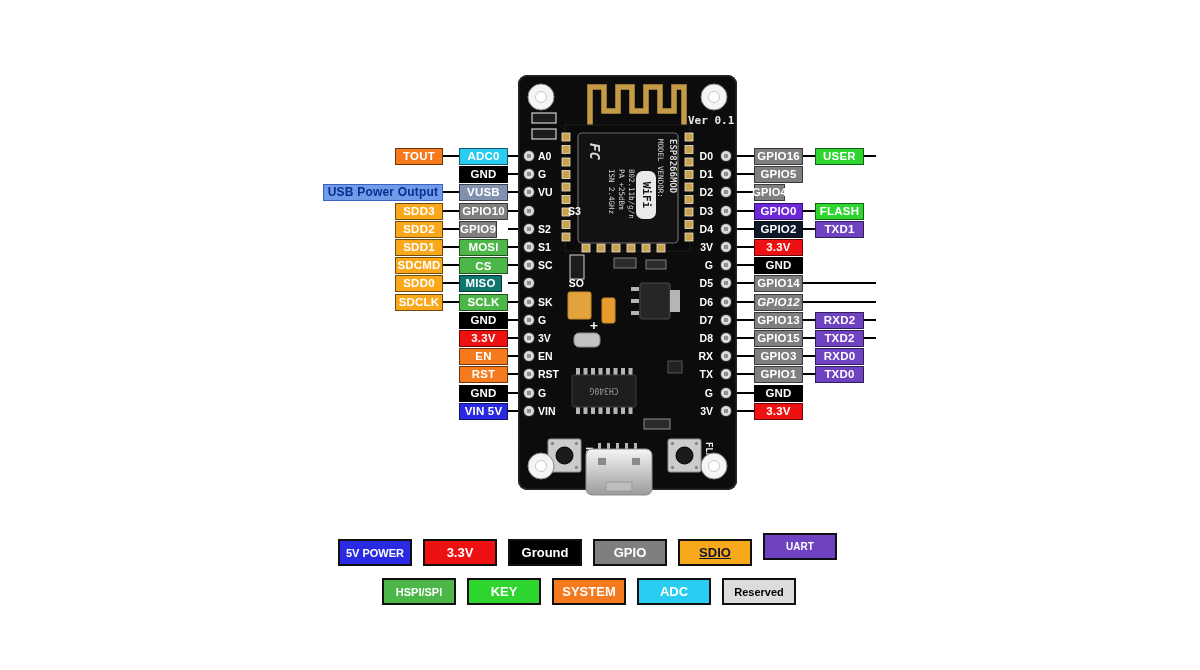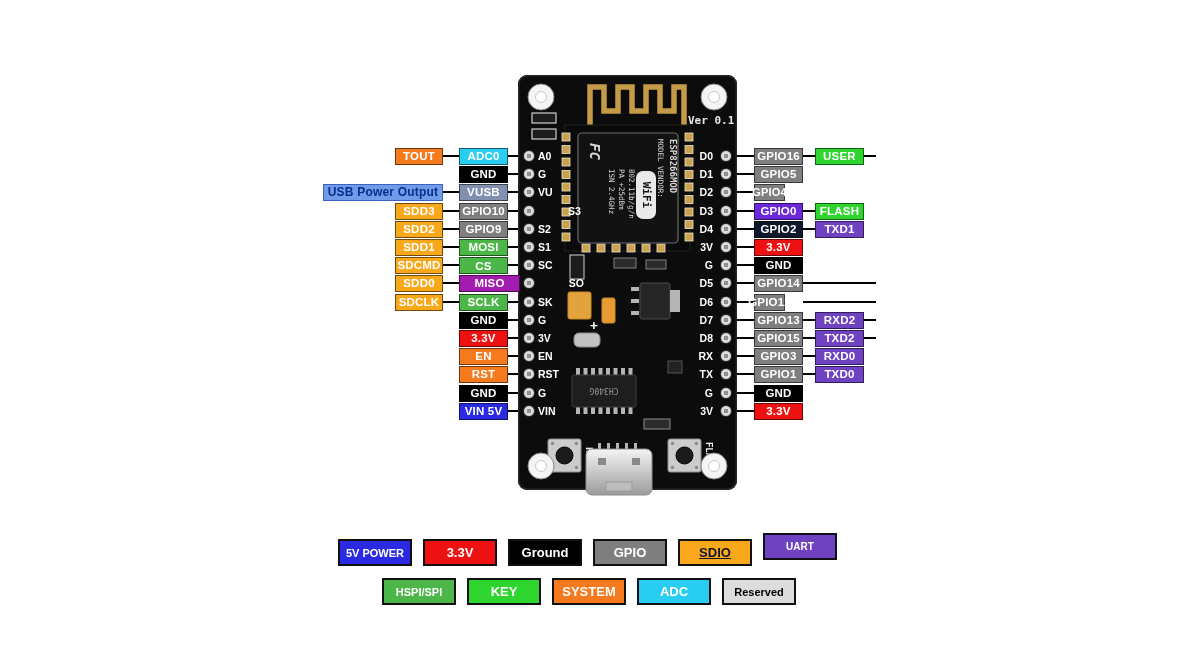--- a/index.html
+++ b/index.html
@@ -40,39 +40,39 @@
       <div class="box" style="left: 323px; top: 183.5px; width: 120px; background: rgb(111, 155, 232); color: rgb(11, 46, 142); border-color: rgb(58, 98, 196); font-size: 12px;">USB Power Output</div>
       <div class="hole" style="left: 522.5px; top: 186px;"></div>
       <div class="pinlabel" style="left: 538px; top: 185.5px; width: 46px; text-align: left;">VU</div>
       <div class="wire" style="left: 508px; top: 210px; width: 20px;"></div>
       <div class="box" style="left: 459px; top: 202.5px; width: 49px; background: rgb(127, 127, 127); color: rgb(255, 255, 255); border-color: rgba(0, 0, 0, 0.55); font-size: 11.5px;">GPIO10</div>
       <div class="wire" style="left: 443px; top: 210px; width: 16px;"></div>
       <div class="box" style="left: 395px; top: 202.5px; width: 48px; background: rgb(249, 168, 27); color: rgb(255, 255, 255); border-color: rgba(0, 0, 0, 0.55); font-size: 11.5px;">SDD3</div>
       <div class="hole" style="left: 522.5px; top: 205px;"></div>
       <div class="pinlabel" style="left: 568px; top: 204.5px; width: 46px; text-align: left;">S3</div>
       <div class="wire" style="left: 508px; top: 228px; width: 20px;"></div>
-      <div class="box" style="left: 459px; top: 220.5px; width: 49px; background: rgb(127, 127, 127); color: rgb(255, 255, 255); border-color: rgba(0, 0, 0, 0.55); font-size: 11.5px;">GPIO9</div>
+      <div class="box" style="left: 459px; top: 220.5px; width: 38px; background: rgb(127, 127, 127); color: rgb(255, 255, 255); border-color: rgba(0, 0, 0, 0.55); font-size: 11.5px;">GPIO9</div>
       <div class="wire" style="left: 443px; top: 228px; width: 16px;"></div>
       <div class="box" style="left: 395px; top: 220.5px; width: 48px; background: rgb(249, 168, 27); color: rgb(255, 255, 255); border-color: rgba(0, 0, 0, 0.55); font-size: 11.5px;">SDD2</div>
       <div class="hole" style="left: 522.5px; top: 223px;"></div>
       <div class="pinlabel" style="left: 538px; top: 222.5px; width: 46px; text-align: left;">S2</div>
       <div class="wire" style="left: 508px; top: 246px; width: 20px;"></div>
       <div class="box" style="left: 459px; top: 238.5px; width: 49px; background: rgb(76, 182, 72); color: rgb(255, 255, 255); border-color: rgba(0, 0, 0, 0.55); font-size: 11.5px;">MOSI</div>
       <div class="wire" style="left: 443px; top: 246px; width: 16px;"></div>
       <div class="box" style="left: 395px; top: 238.5px; width: 48px; background: rgb(249, 168, 27); color: rgb(255, 255, 255); border-color: rgba(0, 0, 0, 0.55); font-size: 11.5px;">SDD1</div>
       <div class="hole" style="left: 522.5px; top: 241px;"></div>
       <div class="pinlabel" style="left: 538px; top: 240.5px; width: 46px; text-align: left;">S1</div>
       <div class="wire" style="left: 508px; top: 264px; width: 20px;"></div>
       <div class="box" style="left: 459px; top: 257px; width: 49px; background: rgb(76, 182, 72); color: rgb(255, 255, 255); border-color: rgba(0, 0, 0, 0.55); font-size: 11.5px;">CS</div>
       <div class="wire" style="left: 443px; top: 264px; width: 16px;"></div>
       <div class="box" style="left: 395px; top: 256.5px; width: 48px; background: rgb(249, 168, 27); color: rgb(255, 255, 255); border-color: rgba(0, 0, 0, 0.55); font-size: 11.5px;">SDCMD</div>
       <div class="hole" style="left: 522.5px; top: 259px;"></div>
       <div class="pinlabel" style="left: 538px; top: 258.5px; width: 46px; text-align: left;">SC</div>
       <div class="wire" style="left: 508px; top: 282px; width: 20px;"></div>
-      <div class="box" style="left: 459px; top: 274.5px; width: 61px; background: #a21caf; color: rgb(255, 255, 255); border-color: rgba(0, 0, 0, 0.55); font-size: 11.5px;">MISO</div>
+      <div class="box" style="left: 459px; top: 274.5px; width: 43px; background: #0f766e; color: rgb(255, 255, 255); border-color: rgba(0, 0, 0, 0.55); font-size: 11.5px;">MISO</div>
       <div class="wire" style="left: 443px; top: 282px; width: 16px;"></div>
       <div class="box" style="left: 395px; top: 274.5px; width: 48px; background: rgb(249, 168, 27); color: rgb(255, 255, 255); border-color: rgba(0, 0, 0, 0.55); font-size: 11.5px;">SDD0</div>
       <div class="hole" style="left: 522.5px; top: 277px;"></div>
       <div class="pinlabel" style="left: 538px; top: 276.5px; width: 46px; text-align: right;">SO</div>
       <div class="wire" style="left: 508px; top: 301px; width: 20px;"></div>
       <div class="box" style="left: 459px; top: 293.5px; width: 49px; background: rgb(76, 182, 72); color: rgb(255, 255, 255); border-color: rgba(0, 0, 0, 0.55); font-size: 11.5px;">SCLK</div>
       <div class="wire" style="left: 443px; top: 301px; width: 16px;"></div>
       <div class="box" style="left: 395px; top: 293.5px; width: 48px; background: rgb(249, 168, 27); color: rgb(255, 255, 255); border-color: rgba(0, 0, 0, 0.55); font-size: 11.5px;">SDCLK</div>
       <div class="hole" style="left: 522.5px; top: 296px;"></div>
       <div class="pinlabel" style="left: 538px; top: 295.5px; width: 46px; text-align: left;">SK</div>
@@ -134,21 +134,21 @@
       <div class="wire" style="left: 731px; top: 264px; width: 23px;"></div>
       <div class="box" style="left: 754px; top: 256.5px; width: 49px; background: rgb(0, 0, 0); color: rgb(255, 255, 255); border-color: rgba(0, 0, 0, 0.55); font-size: 11.5px;">GND</div>
       <div class="hole" style="left: 720px; top: 259px;"></div>
       <div class="pinlabel" style="left: 668px; top: 258.5px; width: 45px; text-align: right;">G</div>
       <div class="wire" style="left: 731px; top: 282px; width: 23px;"></div>
       <div class="box" style="left: 754px; top: 274.5px; width: 49px; background: rgb(127, 127, 127); color: rgb(255, 255, 255); border-color: rgba(0, 0, 0, 0.55); font-size: 11.5px;">GPIO14</div>
       <div class="wire" style="left: 803px; top: 282px; width: 73px;"></div>
       <div class="hole" style="left: 720px; top: 277px;"></div>
       <div class="pinlabel" style="left: 668px; top: 276.5px; width: 45px; text-align: right;">D5</div>
       <div class="wire" style="left: 731px; top: 301px; width: 23px;"></div>
-      <div class="box" style="left: 754px; top: 293.5px; width: 31px; background: rgb(127, 127, 127); color: rgb(255, 255, 255); border-color: rgba(0, 0, 0, 0.55); font-size: 11.5px;">GPIO12</div>
+      <div class="box" style="left: 754px; top: 293.5px; width: 49px; background: rgb(127, 127, 127); color: rgb(255, 255, 255); border-color: rgba(0, 0, 0, 0.55); font-size: 11.5px; font-style: italic;">GPIO12</div>
       <div class="wire" style="left: 803px; top: 301px; width: 73px;"></div>
       <div class="hole" style="left: 720px; top: 296px;"></div>
       <div class="pinlabel" style="left: 668px; top: 295.5px; width: 45px; text-align: right;">D6</div>
       <div class="wire" style="left: 731px; top: 319px; width: 23px;"></div>
       <div class="box" style="left: 754px; top: 311.5px; width: 49px; background: rgb(127, 127, 127); color: rgb(255, 255, 255); border-color: rgba(0, 0, 0, 0.55); font-size: 11.5px;">GPIO13</div>
       <div class="wire" style="left: 803px; top: 319px; width: 12px;"></div>
       <div class="box" style="left: 815px; top: 311.5px; width: 49px; background: rgb(110, 66, 193); color: rgb(255, 255, 255); border-color: rgba(0, 0, 0, 0.55); font-size: 11.5px;">RXD2</div>
       <div class="wire" style="left: 864px; top: 319px; width: 12px;"></div>
       <div class="hole" style="left: 720px; top: 314px;"></div>
       <div class="pinlabel" style="left: 668px; top: 313.5px; width: 45px; text-align: right;">D7</div>

